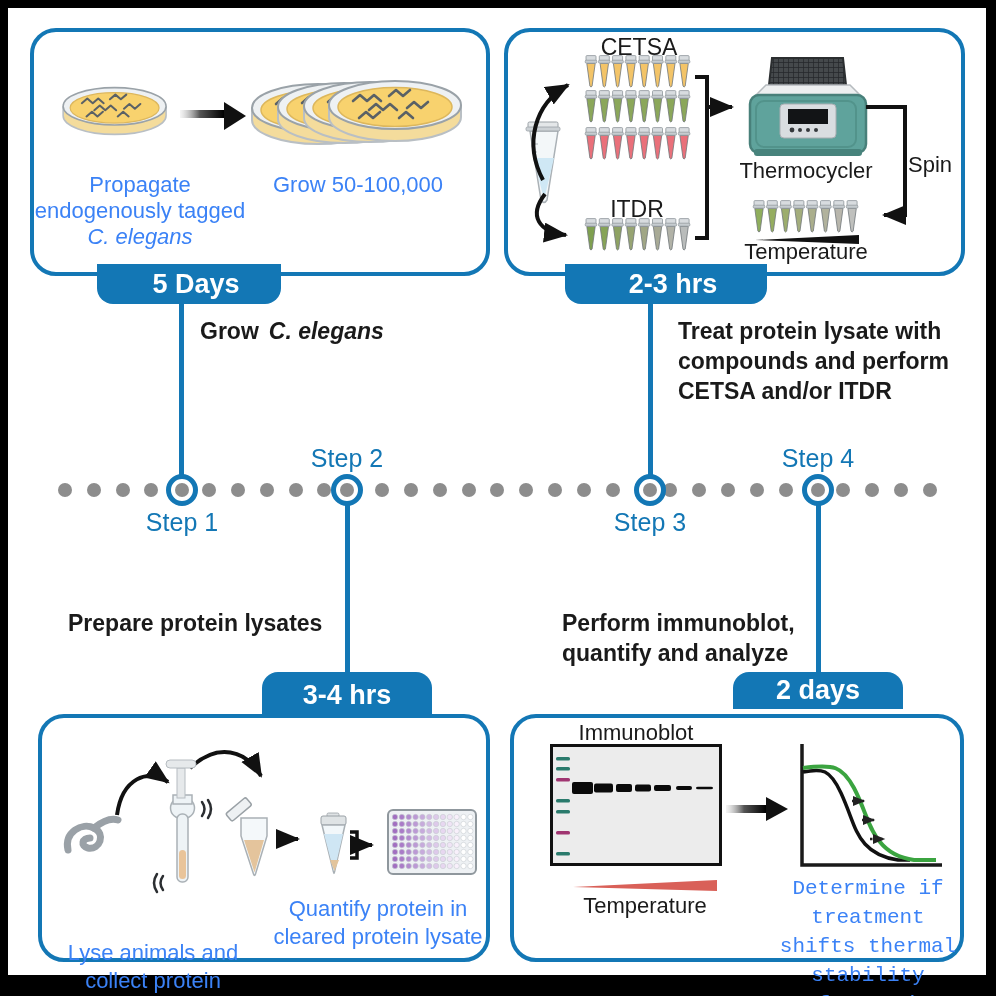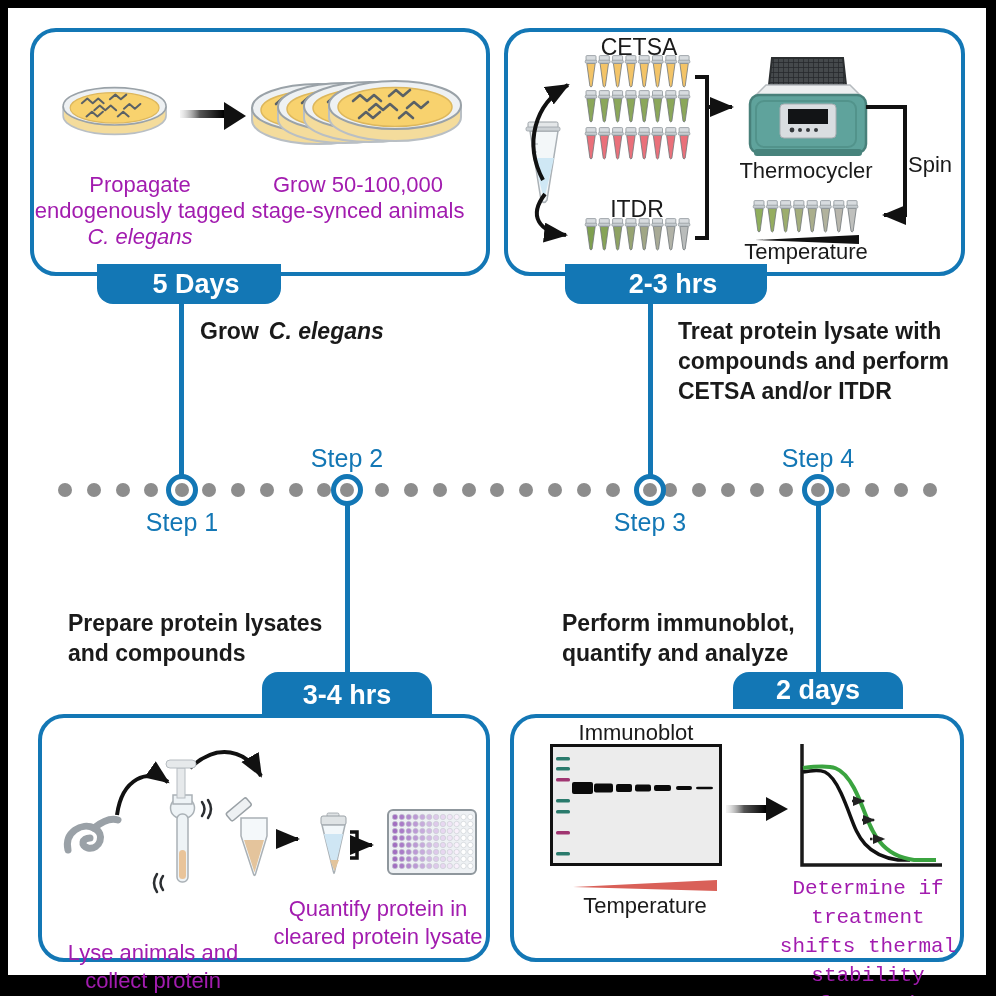--- a/index.html
+++ b/index.html
@@ -12,21 +12,21 @@
          font-size:27px;display:flex;align-items:center;justify-content:center;z-index:3;}
   .badge.top{border-radius:0 0 16px 16px;padding-left:14px;}
   .badge.bot{border-radius:16px 16px 0 0;}
   .vline{position:absolute;width:5px;background:var(--accent-blue,#1377b5);z-index:2;}
   .dot{position:absolute;width:14px;height:14px;border-radius:50%;background:var(--timeline-dot-gray,#8d8d8d);}
   .ring{position:absolute;width:22px;height:22px;border:5px solid var(--accent-blue,#1377b5);
         border-radius:50%;background:transparent;z-index:2;}
   .step-label{position:absolute;color:var(--accent-blue,#1377b5);font-weight:normal;font-size:25px;
         text-align:center;width:120px;z-index:2;}
   .desc{position:absolute;font-weight:bold;font-size:23px;line-height:30px;color:#1a1a1a;}
-  .cap{position:absolute;font-size:22px;line-height:26px;text-align:center;color:#a21caf;}
+  .cap{position:absolute;font-size:22px;line-height:26px;text-align:center;color:#3b82f6;}
   .lbl{position:absolute;font-size:22px;text-align:center;color:#1a1a1a;}
   .it{font-style:italic;}
   .pre{margin-right:10px;}
 </style>
 </head>
 <body>
 
 <div class="stage">
   <div class="paper"></div>
 
@@ -84,21 +84,20 @@
         <use href="#dish" transform="translate(291,29)"></use>
       </g>
     </svg>
     <div class="cap" style="left:0;width:212px;top:140px;">
       <div>Propagate</div>
       <div>endogenously tagged</div>
       <div class="it">C. elegans</div>
     </div>
     <div class="cap" style="left:212px;width:224px;top:140px;">
       <div>Grow 50-100,000</div>
-      <div>stage-synced animals</div>
     </div>
   </div>
 
   <div class="panel" style="left:504px;top:28px;width:453px;height:240px;">
     <svg class="fill" width="445" height="232" viewBox="0 0 445 232">
       <g transform="translate(14,88)">
         <path d="M8,11 H36 L25,80 Q22,85 19,80 Z" fill="#f3f7f9" stroke="#aab1b6" stroke-width="1.5"></path>
         <path d="M12,38 H32 L23,76 Q22,79 21,76 Z" fill="#cfe8f5"></path>
         <rect x="6" y="2" width="30" height="6" rx="1.5" fill="#e4e7e9" stroke="#9aa1a6"></rect>
         <rect x="4" y="7" width="34" height="4" rx="1.5" fill="#ccd1d5" stroke="#9aa1a6" stroke-width="0.8"></rect>
@@ -436,19 +435,18 @@
   <div class="desc" style="left:200px;top:316px;">
     <span class="pre">Grow</span><span class="it">C. elegans</span>
   </div>
   <div class="desc" style="left:678px;top:316px;">
     <div>Treat protein lysate with</div>
     <div>compounds and perform</div>
     <div>CETSA and/or ITDR</div>
   </div>
   <div class="desc" style="left:68px;top:608px;">
     <div>Prepare protein lysates</div>
-    <div>and compounds</div>
   </div>
   <div class="desc" style="left:562px;top:608px;">
     <div>Perform immunoblot,</div>
     <div>quantify and analyze</div>
   </div>
 </div>
 
 </body></html>

